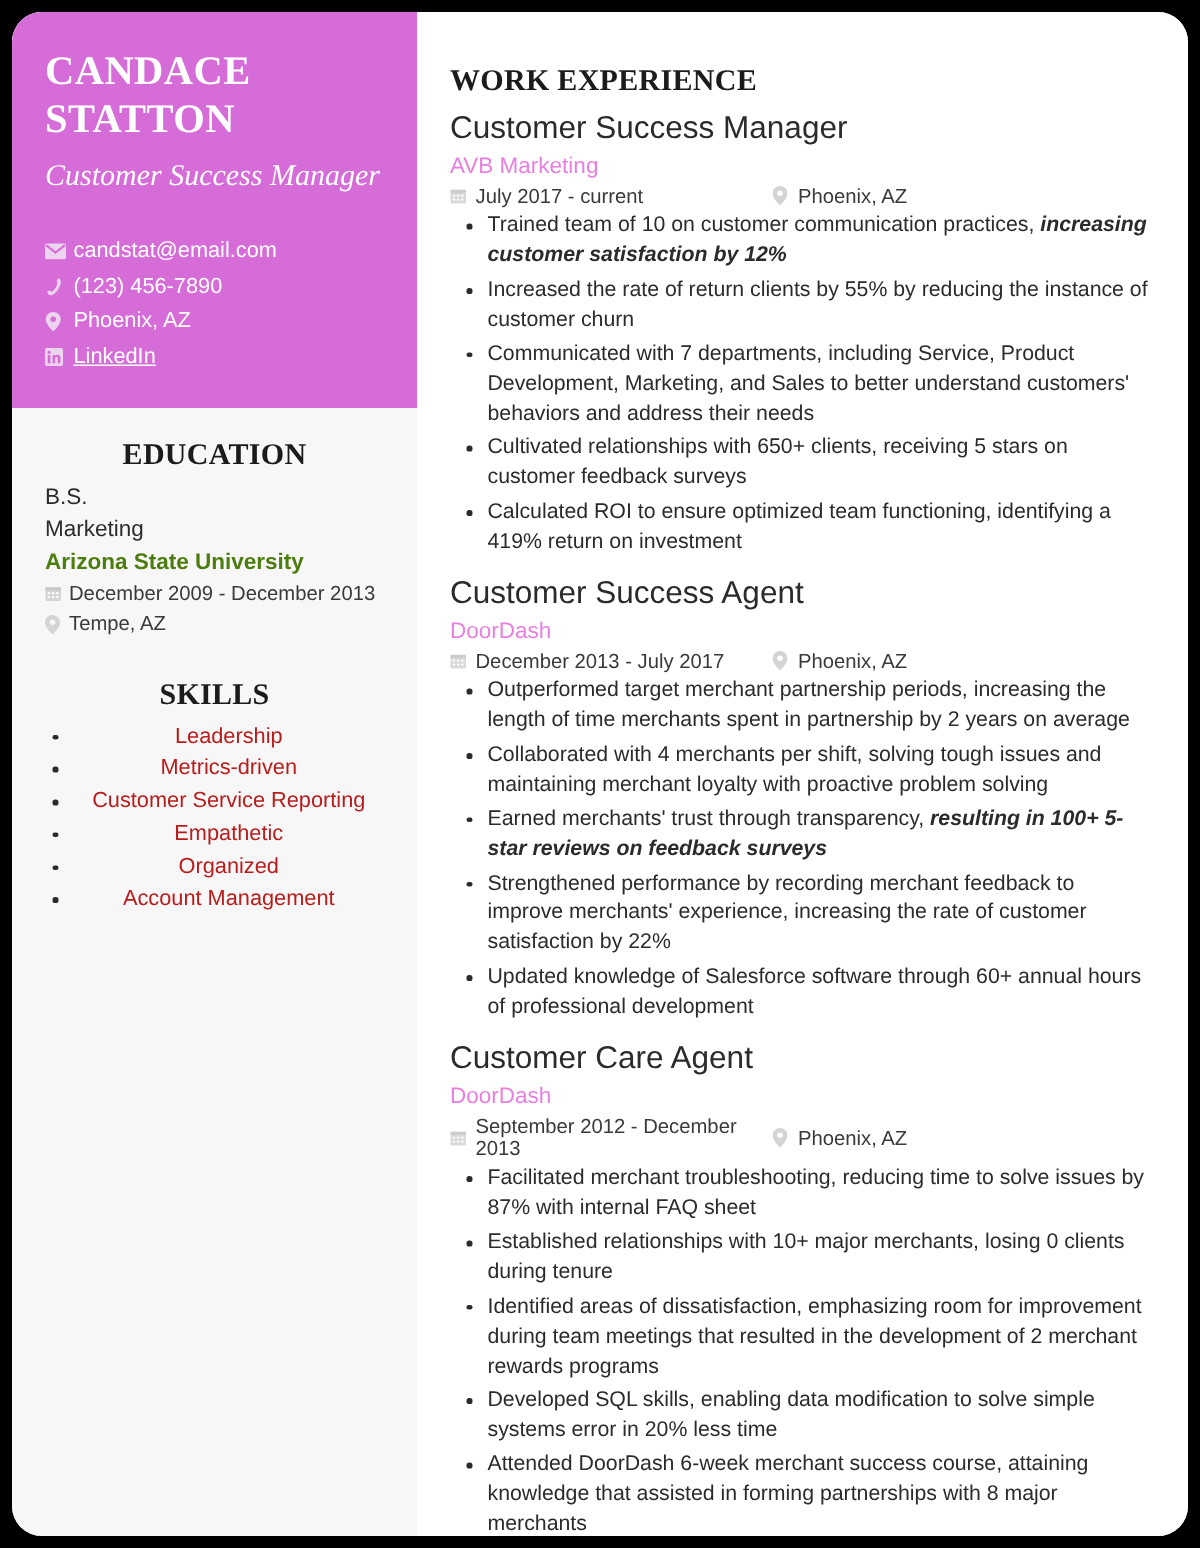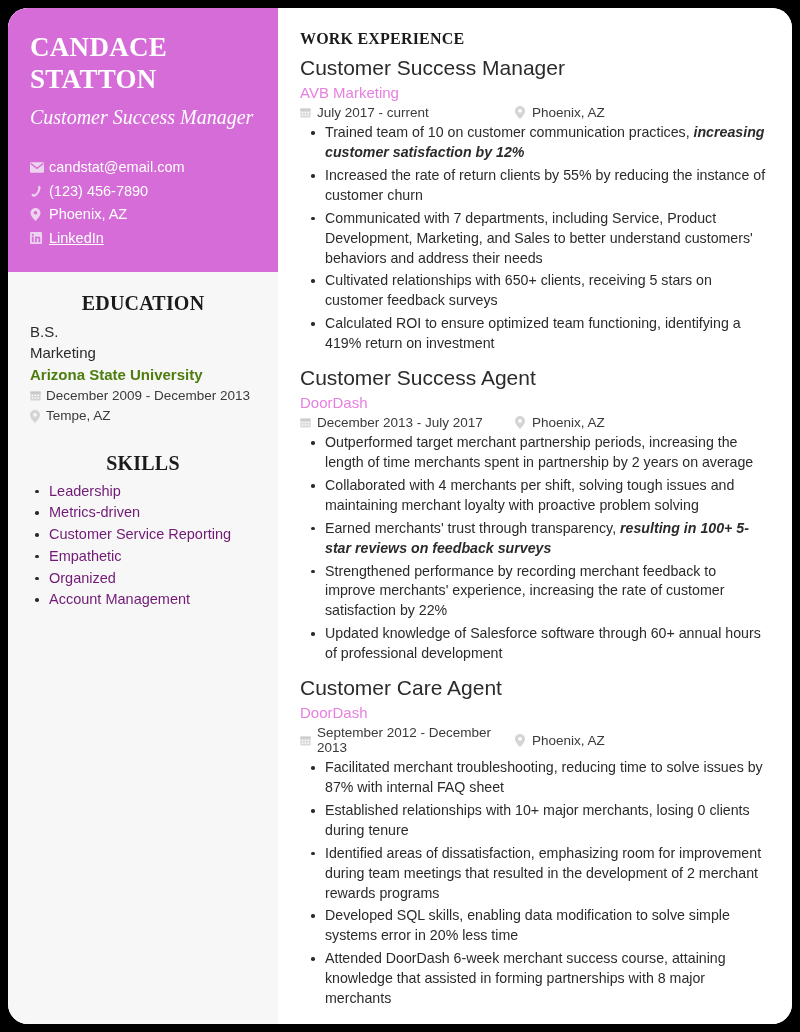--- a/index.html
+++ b/index.html
@@ -132,21 +132,22 @@
   #skills-block { margin-top: 26px; }
 
   #skills-list {
     list-style: none;
   }
   #skills-list li {
     position: relative;
     padding-left: 19px;
     font-size: 14.5px;
     line-height: 1.5;
-    color: #701a75;
+    color: #b91c1c;
+    text-align: center;
   }
   #skills-list li:before {
     content: "";
     position: absolute;
     left: 5px;
     top: 9px;
     width: 3.5px;
     height: 3.5px;
     border-radius: 50%;
     background: #2b2b2b;
@@ -155,24 +156,25 @@
   
   #main {
     flex: 1 1 auto;
     background: #ffffff;
     padding: 22px 22px 0 22px;
   }
 
   #main-head {
     font-family: "Liberation Serif", serif;
     font-weight: bold;
-    font-size: 16px;
+    font-size: 20px;
     letter-spacing: 0.2px;
     color: #1b1b1b;
     margin-bottom: 7px;
+    margin-top: 13px;
   }
 
   .job { margin-bottom: 11px; }
 
   .job-title {
     font-size: 21px;
     font-weight: normal;
     color: #2b2b2b;
     line-height: 1.22;
   }

